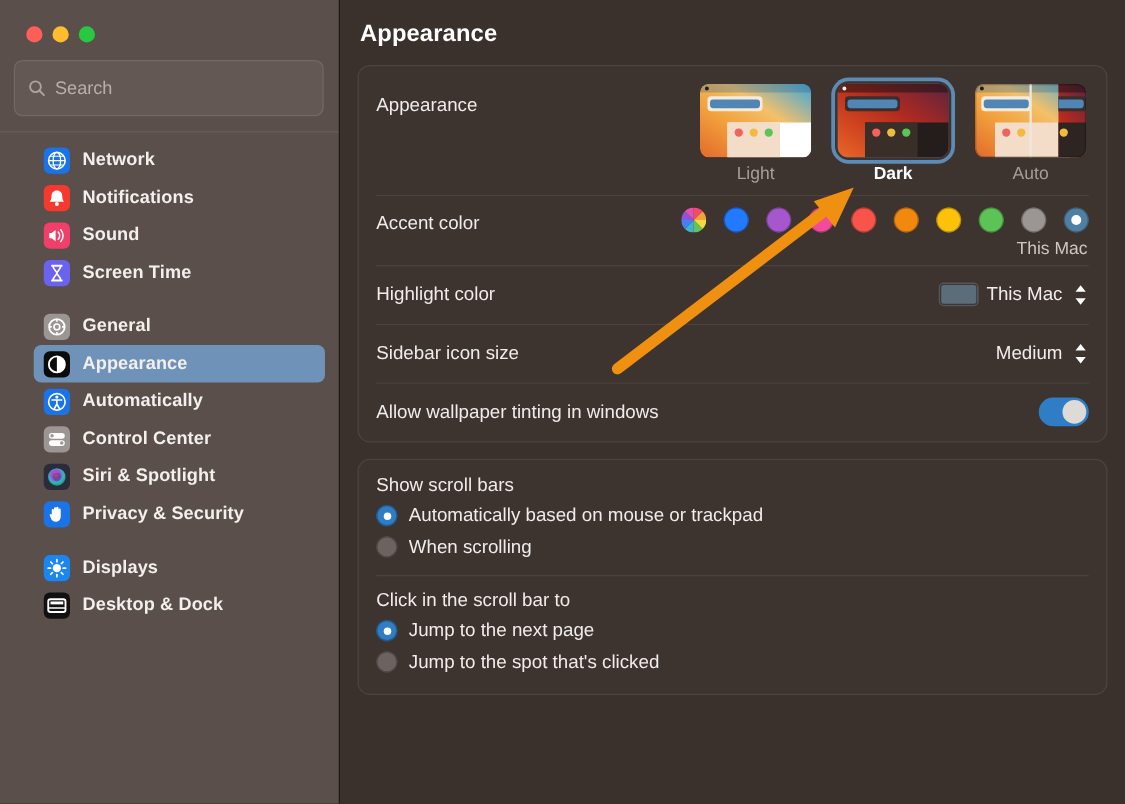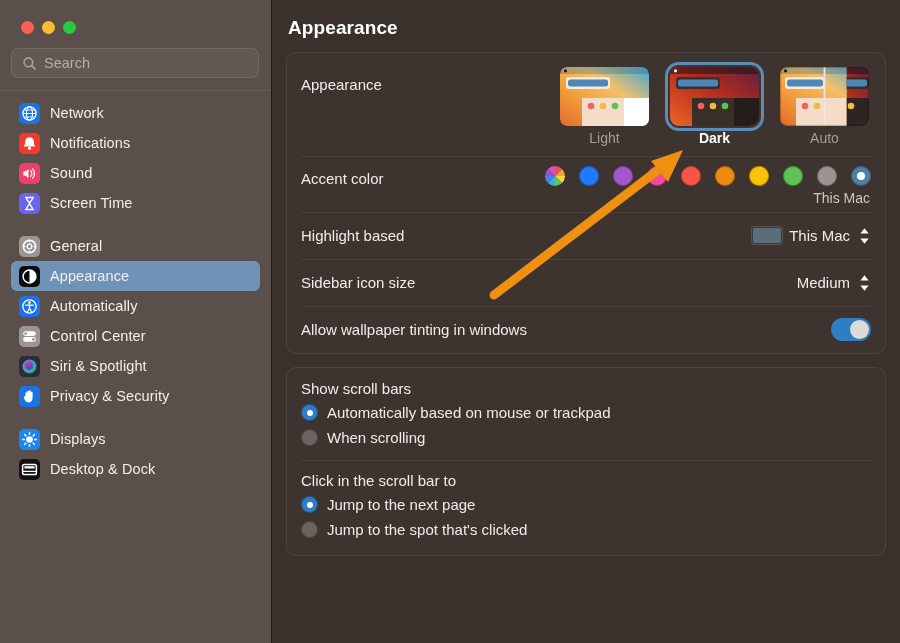--- a/index.html
+++ b/index.html
@@ -21,32 +21,32 @@
     overflow: hidden;
   }
   .traffic { display: flex; gap: 8px; padding: 21px 0 0 21px; }
   .tl { width: 13px; height: 13px; border-radius: 50%; }
   .tl.red    { background: #ff5f57; }
   .tl.yellow { background: #febc2e; }
   .tl.green  { background: #28c840; }
 
   .search-wrap { padding: 14px 12px 0 11px; }
   .search {
-    height: 30px; border-radius: 7px;
+    height: 45px; border-radius: 7px;
     background: rgba(255,255,255,0.055);
     border: 1px solid rgba(255,255,255,0.10);
     display: flex; align-items: center; gap: 7px;
     padding: 0 10px;
   }
   .search .sicon { flex: 0 0 15px; height: 15px; display:block; opacity:.72; }
   .search .sph { color: #b8aeab; font-size: 14.5px; }
 
   .sep-line { height: 1px; background: rgba(255,255,255,0.09); margin: 12px 0 0 0; }
 
-  .nav { padding: 7px 11px 0 11px; }
+  .nav { padding: 7px 11px 0 27px; font-weight: bold; }
   .nav-group { margin-bottom: 13px; }
   .nav-group:last-child { margin-bottom: 0; }
   .item {
     display: flex; align-items: center; gap: 10px;
     height: 30px; border-radius: 6px; padding: 0 8px;
     cursor: default;
   }
   .item.selected { background: #6f93b8; }
   .item .label { color: #f2efed; font-size: 14.5px; white-space: nowrap; letter-spacing: .1px; }
   .ico { width: 21px; height: 21px; border-radius: 5px; flex:0 0 21px;
@@ -434,21 +434,21 @@
             <div class="sw" style="background:#9b9694"></div>
             <div class="sw" style="background:#4f7fa3">
               <span class="dot"></span>
             </div>
           </div>
           <span class="accent-caption">This Mac</span>
         </div>
       </div>
 
       <div class="row">
-        <span class="rlabel">Highlight based</span>
+        <span class="rlabel">Highlight color</span>
         <div class="rval">
           <span class="well" style="background:#5b6c7a"></span>
           <span>This Mac</span>
           <span class="stepper">
             <svg width="13" height="20" viewBox="0 0 13 20">
               <path d="M6.5 2.2 10.6 7.4H2.4z" fill="#ffffff"></path>
               <path d="M6.5 17.8 2.4 12.6h8.2z" fill="#ffffff"></path>
             </svg>
           </span>
         </div>

